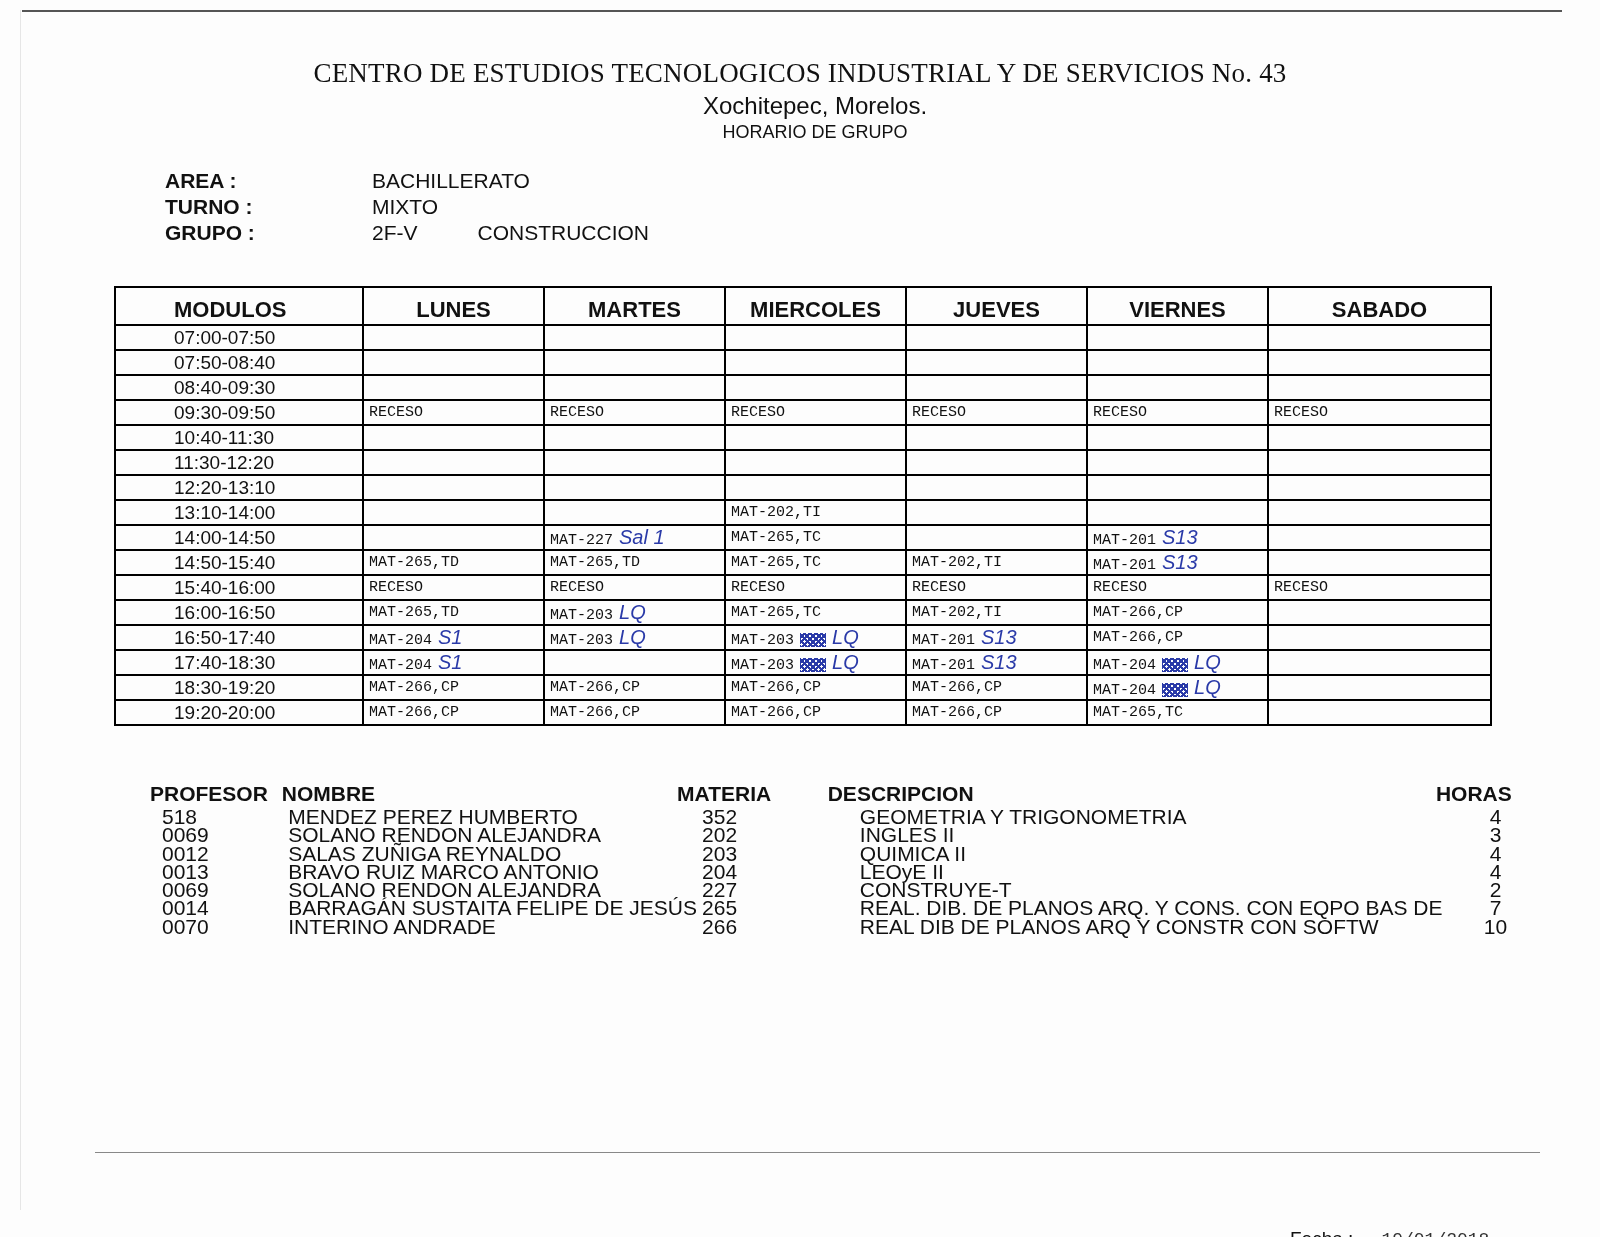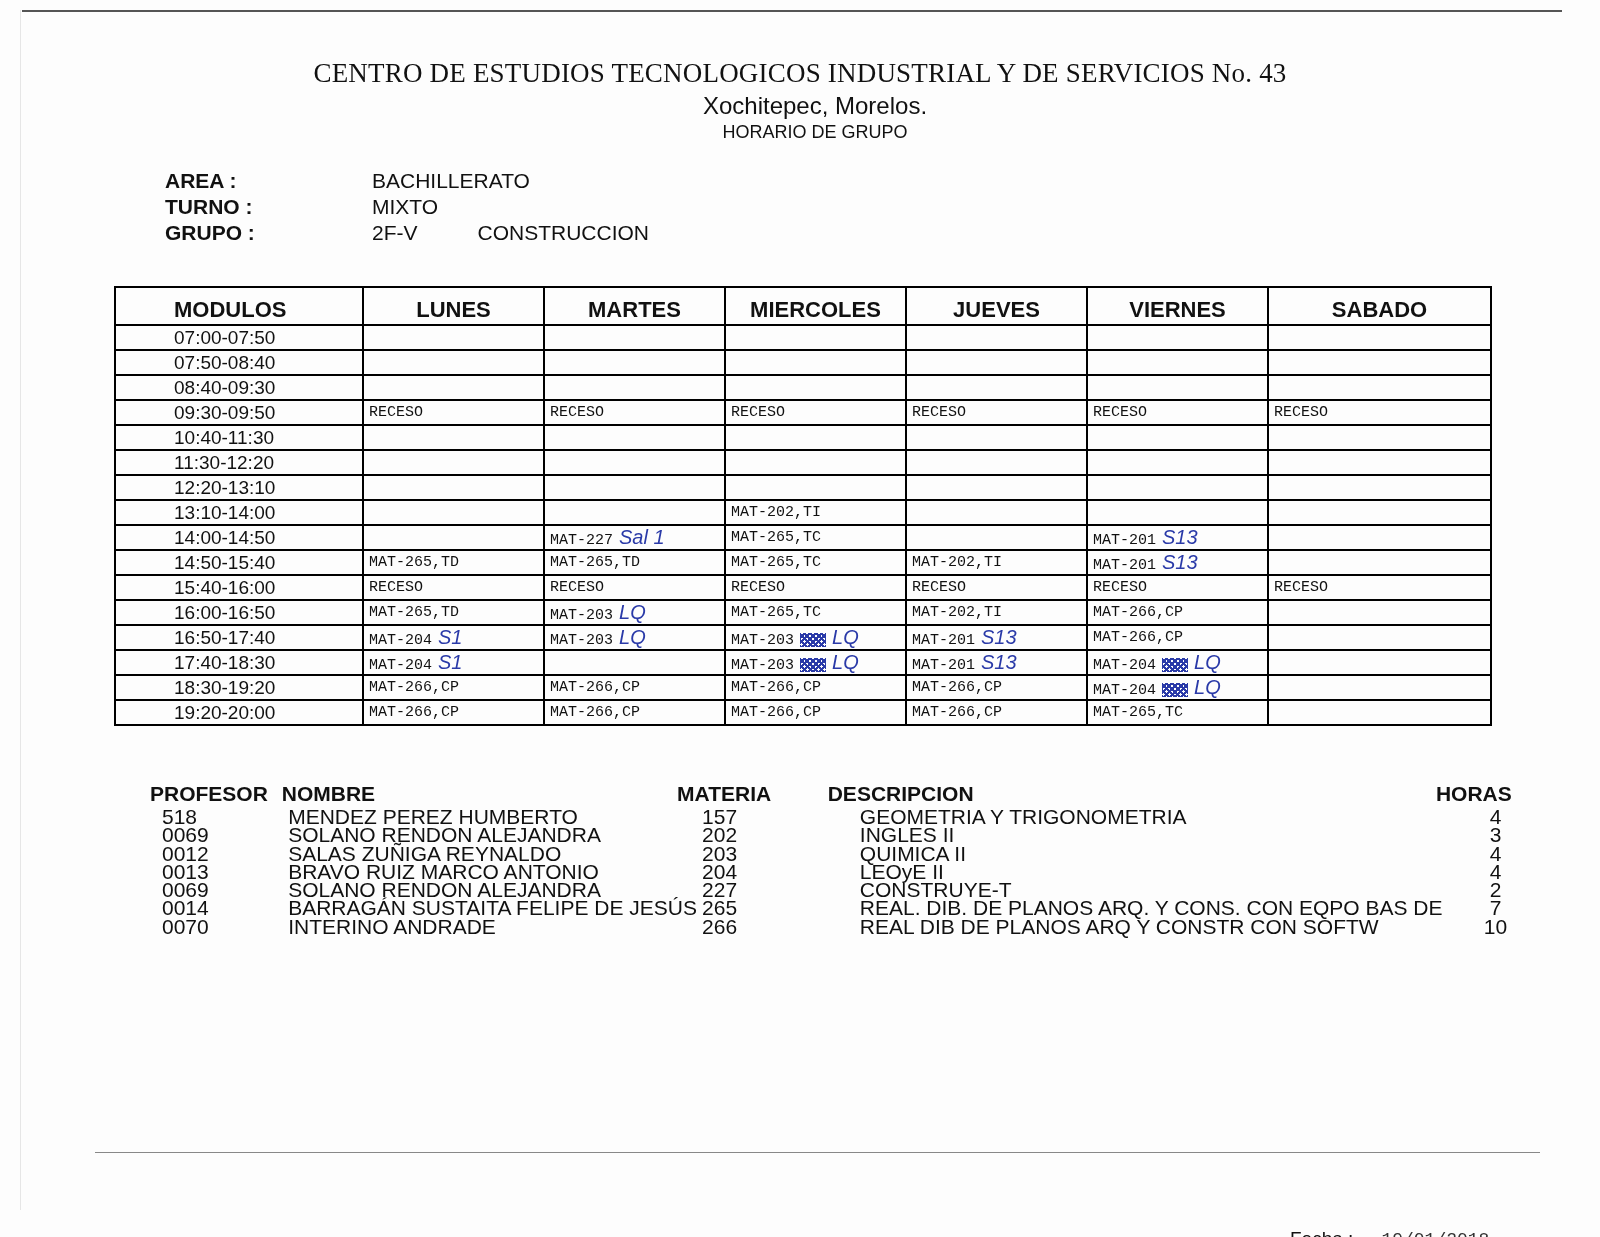--- a/index.html
+++ b/index.html
@@ -236,21 +236,21 @@
     <span class="c1">PROFESOR</span>
     <span class="c2">NOMBRE</span>
     <span class="c3">MATERIA</span>
     <span class="c4">DESCRIPCION</span>
     <span class="c5h">HORAS</span>
   </div>
   <div id="legend-body">
       <div class="lg-row">
         <span class="c1d">518</span>
         <span class="c2">MENDEZ PEREZ HUMBERTO</span>
-        <span class="c3">157</span>
+        <span class="c3">352</span>
         <span class="c4">GEOMETRIA Y TRIGONOMETRIA</span>
         <span class="c5">4</span>
       </div>
       <div class="lg-row">
         <span class="c1d">0069</span>
         <span class="c2">SOLANO RENDON ALEJANDRA</span>
         <span class="c3">202</span>
         <span class="c4">INGLES II</span>
         <span class="c5">3</span>
       </div>

